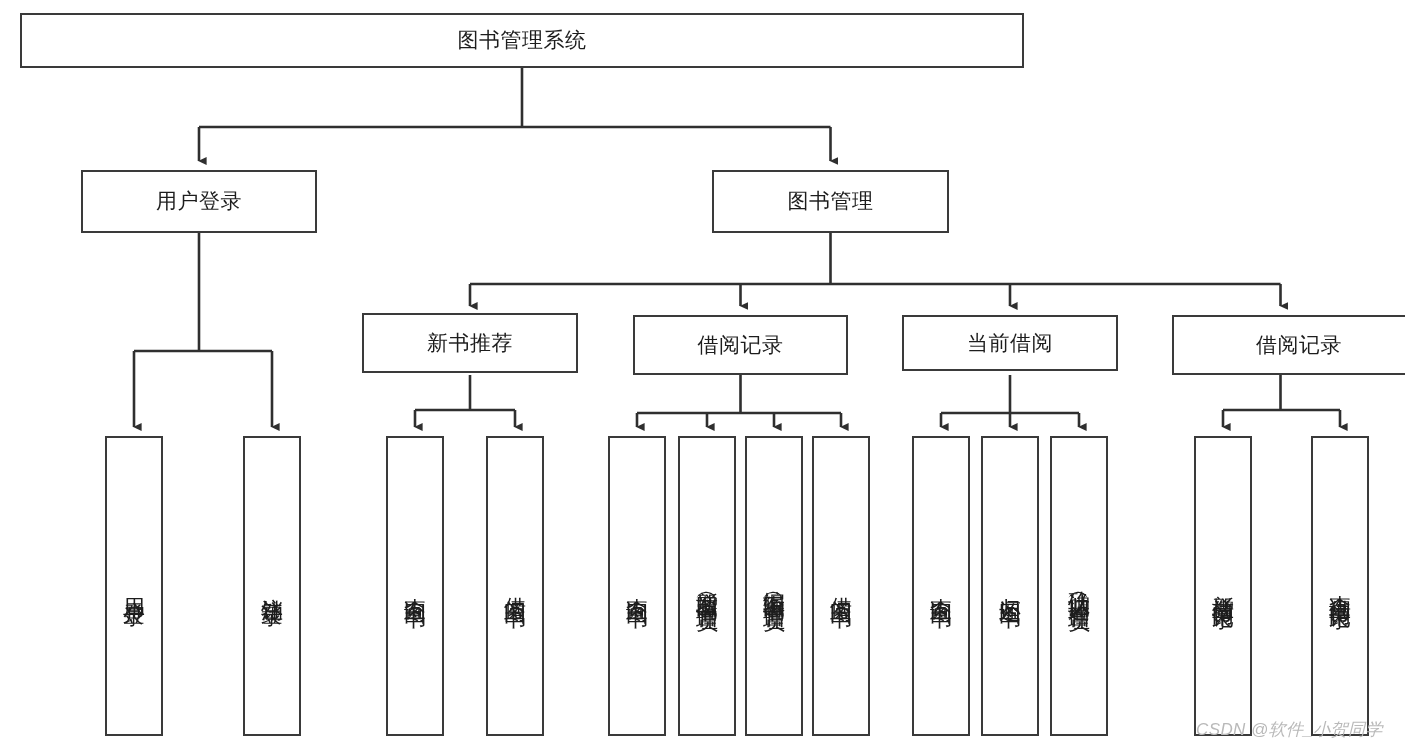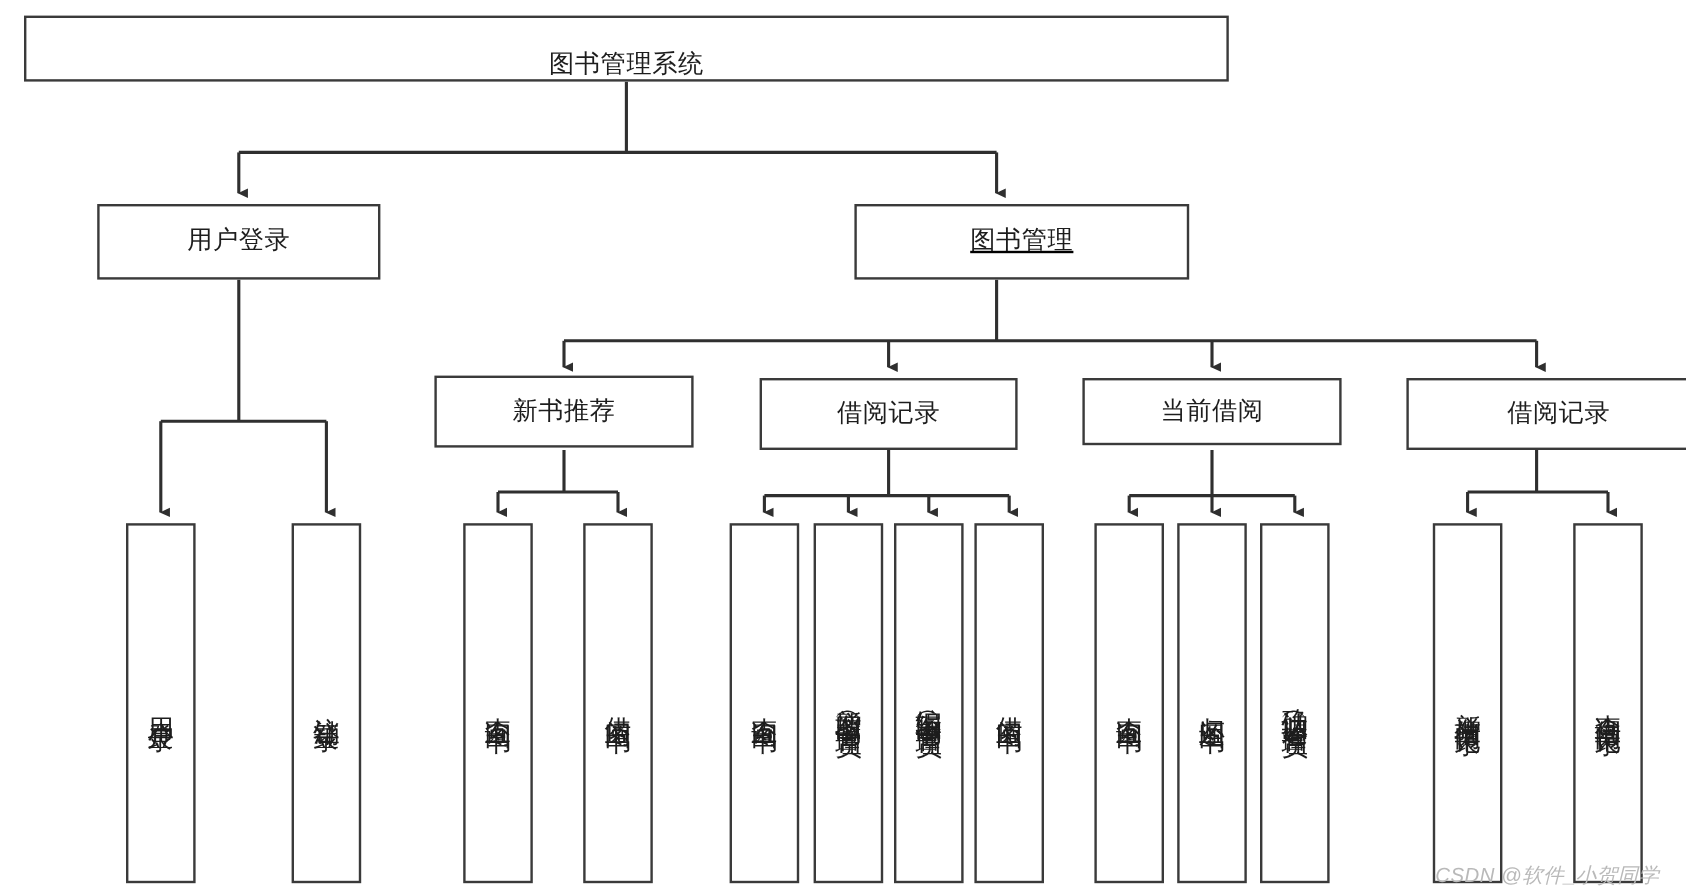--- a/index.html
+++ b/index.html
@@ -106,27 +106,27 @@
         <path d="M 941 413 L 941 427" marker-end="url(#arrowhead)"></path>
         <path d="M 1010 413 L 1010 427" marker-end="url(#arrowhead)"></path>
         <path d="M 1079 413 L 1079 427" marker-end="url(#arrowhead)"></path>
         <path d="M 1280.5 375 L 1280.5 410 M 1223 410 L 1340 410"></path>
         <path d="M 1223 410 L 1223 427" marker-end="url(#arrowhead)"></path>
         <path d="M 1340 410 L 1340 427" marker-end="url(#arrowhead)"></path>
       </g>
   </svg>
 
   <div id="node-layer">
-      <div class="node horizontal" style="left: 20px; top: 13px; width: 1004px; height: 55px; align-items: flex-end;">
+      <div class="node horizontal" style="left: 20px; top: 13px; width: 1004px; height: 55px;">
         <span class="node-label">图书管理系统</span>
       </div>
       <div class="node horizontal" style="left: 81px; top: 170px; width: 236px; height: 63px;">
         <span class="node-label">用户登录</span>
       </div>
-      <div class="node horizontal" style="left: 712px; top: 170px; width: 279px; height: 63px; text-decoration: underline;">
+      <div class="node horizontal" style="left: 712px; top: 170px; width: 237px; height: 63px;">
         <span class="node-label">图书管理</span>
       </div>
       <div class="node horizontal" style="left: 362px; top: 313px; width: 216px; height: 60px;">
         <span class="node-label">新书推荐</span>
       </div>
       <div class="node horizontal" style="left: 633px; top: 315px; width: 215px; height: 60px;">
         <span class="node-label">借阅记录</span>
       </div>
       <div class="node horizontal" style="left: 902px; top: 315px; width: 216px; height: 56px;">
         <span class="node-label">当前借阅</span>

